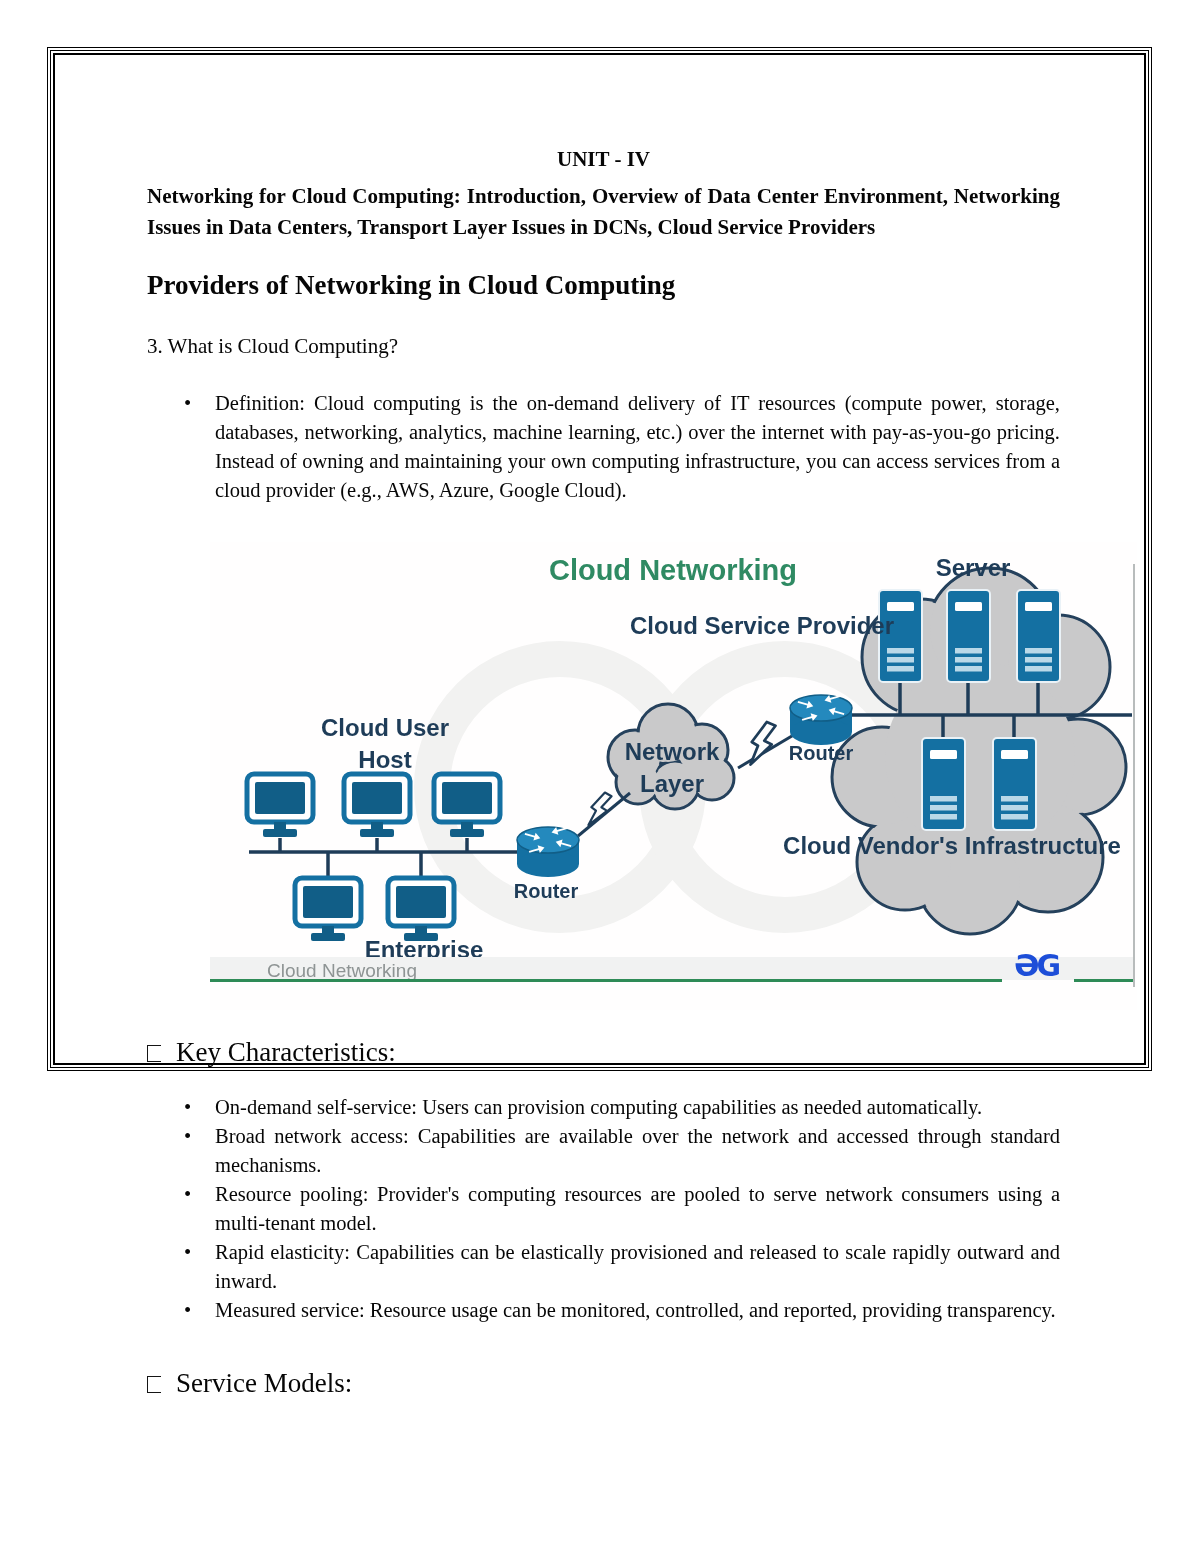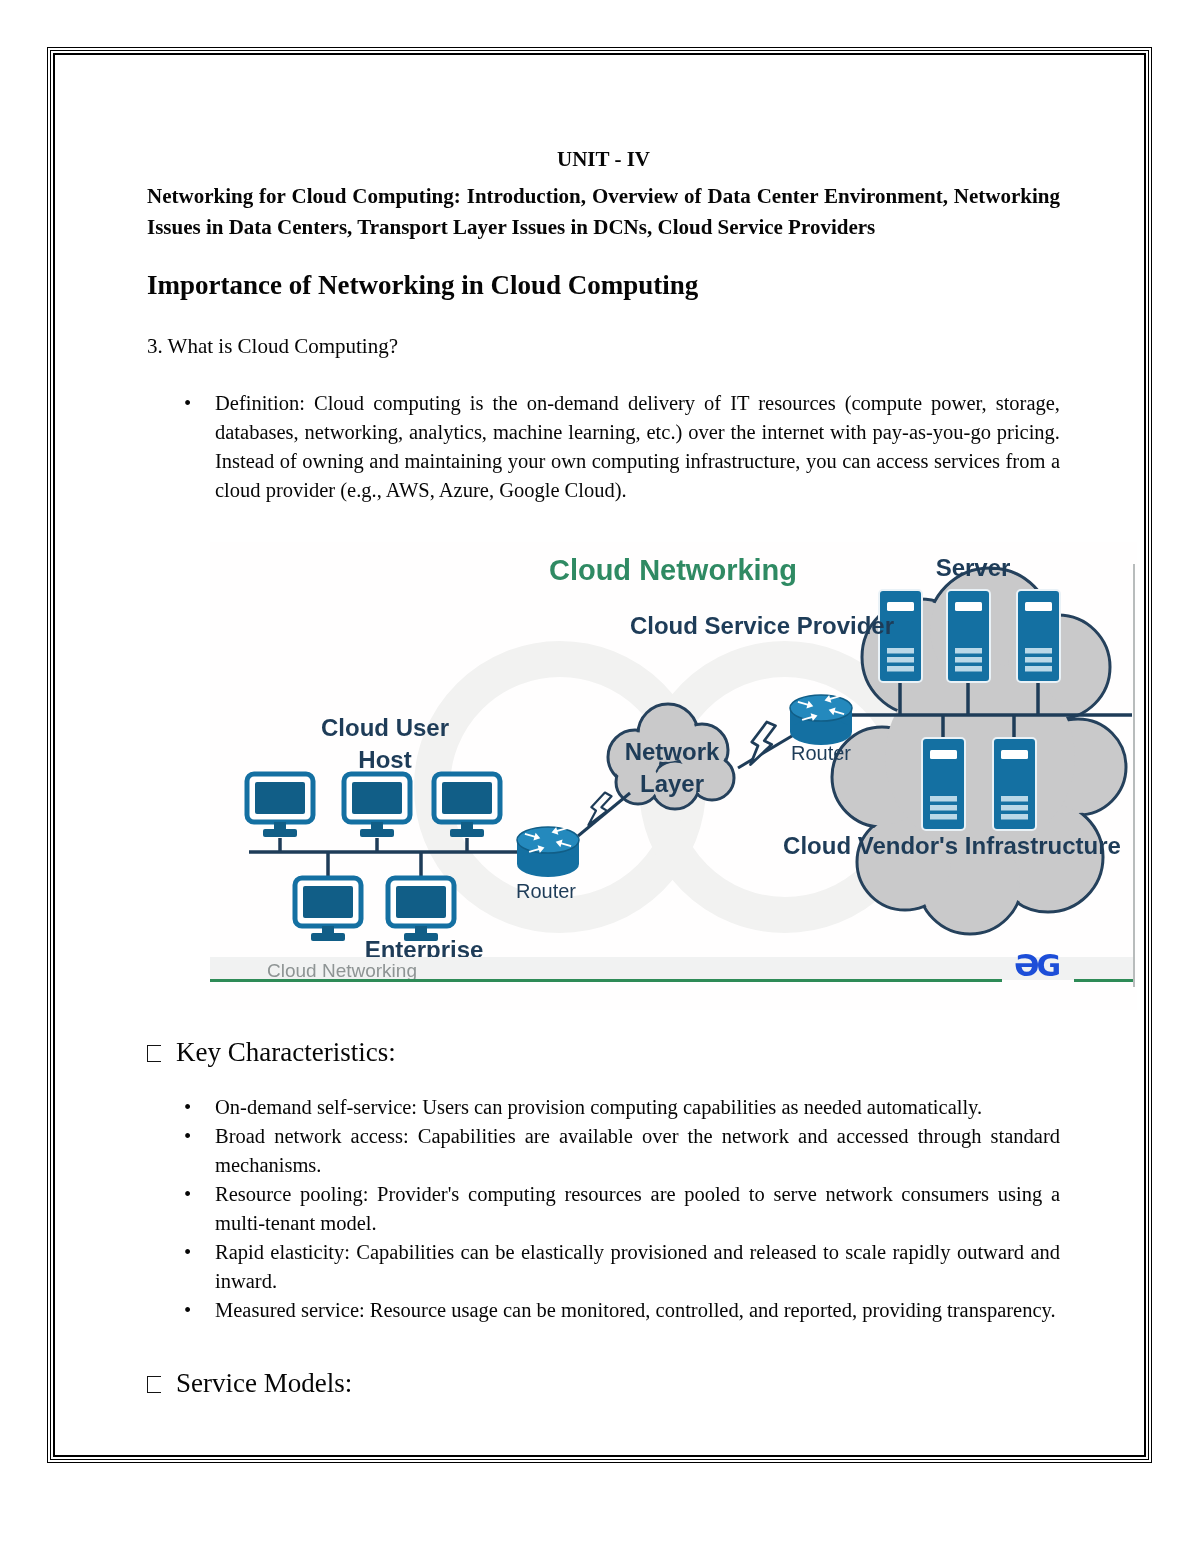--- a/index.html
+++ b/index.html
@@ -1,17 +1,17 @@
 <!DOCTYPE html>
 <html><head>
 <meta charset="utf-8">
 <style>
   html,body{margin:0;padding:0;background:#ffffff;}
   body{width:1200px;height:1553px;position:relative;font-family:"Liberation Serif",serif;color:#060606;}
-  .frame-outer{position:absolute;left:47px;top:47px;width:1105px;height:1416px;border:1px solid #000;padding:2px;box-sizing:border-box;}
+  .frame-outer{position:absolute;left:47px;top:47px;width:1105px;height:1024px;border:1px solid #000;padding:2px;box-sizing:border-box;}
   .frame-mid{border:1px solid #000;padding:2px;height:100%;box-sizing:border-box;}
   .frame-inner{border:2px solid #000;height:100%;box-sizing:border-box;}
   .content{padding:92px 84px 0 92px;}
 
   .unit-title{text-align:center;font-weight:bold;font-size:21px;}
   .unit-desc{font-weight:bold;font-size:21px;line-height:31px;text-align:justify;margin:9px 0 0 0;}
   .main-heading{font-size:27px;font-weight:bold;margin:27px 0 0 0;}
   .question{font-size:21px;margin-top:33px;}
 
   .bullet{font-size:20.5px;line-height:29px;text-align:justify;padding-left:68px;position:relative;}
@@ -22,40 +22,40 @@
   .glyph-heading{font-size:27px;margin-top:27px;}
   .sq{display:inline-block;width:13px;height:15px;border:1.5px solid #151515;border-right:none;margin-right:15px;vertical-align:-1px;}
   .sm-heading{margin-top:43px;}
 
   
   .diagram{position:relative;width:927px;height:468px;margin:37px 0 0 63px;background:#fffefe;}
   .diagram svg{position:absolute;left:0;top:0;}
   .dg-label{position:absolute;font-family:"Liberation Sans",sans-serif;font-weight:bold;color:#1e3c58;white-space:nowrap;transform:translateX(-50%);}
   .dg-title{font-size:29px;color:#2f8a63;}
   .f24{font-size:24px;}
-  .f20{font-size:20px;font-weight:400;}
+  .f20{font-size:20px;font-weight:700;}
   .two-line{text-align:center;line-height:32px;}
   .dg-footerbar{position:absolute;left:0;top:415px;width:925px;height:23px;background:#f1f2f2;}
   .dg-caption{position:absolute;left:57px;top:418px;font-family:"Liberation Sans",sans-serif;font-size:19px;color:#8e9494;}
   .dg-greenline{position:absolute;left:0;top:437px;width:792px;height:3px;background:#2e8b57;}
   .dg-greenline.short{left:864px;width:61px;}
   .dg-logo{position:absolute;left:798px;top:406px;width:56px;text-align:center;font-family:"DejaVu Sans",sans-serif;font-weight:bold;font-size:30px;letter-spacing:-3px;color:#1d4ed8;}
   .dg-rightedge{position:absolute;left:923px;top:22px;width:2px;height:423px;background:#b8bcbc;}
 </style>
 </head>
 <body>
 
 <div class="frame-outer">
  <div class="frame-mid">
   <div class="frame-inner">
    <div class="content">
 
     <div class="unit-title">UNIT - IV</div>
     <div class="unit-desc">Networking for Cloud Computing: Introduction, Overview of Data Center Environment, Networking Issues in Data Centers, Transport Layer Issues in DCNs, Cloud Service Providers</div>
-    <div class="main-heading">Importance of Networking in Cloud Computing</div>
+    <div class="main-heading">Providers of Networking in Cloud Computing</div>
     <div class="question">3. What is Cloud Computing?</div>
     <div class="bullet def-bullet">Definition: Cloud computing is the on-demand delivery of IT resources (compute power, storage, databases, networking, analytics, machine learning, etc.) over the internet with pay-as-you-go pricing. Instead of owning and maintaining your own computing infrastructure, you can access services from a cloud provider (e.g., AWS, Azure, Google Cloud).</div>
 
     <div class="diagram">
       <svg width="927" height="468" viewBox="0 0 927 468">
         <defs>
           <g id="monitor">
             <rect x="0" y="0" width="66" height="48" rx="7" fill="#ffffff" stroke="#1470a2" stroke-width="5"></rect>
             <rect x="8" y="8" width="50" height="32" rx="2" fill="#115e87"></rect>
             <rect x="27" y="48" width="12" height="7" fill="#115e87"></rect>

